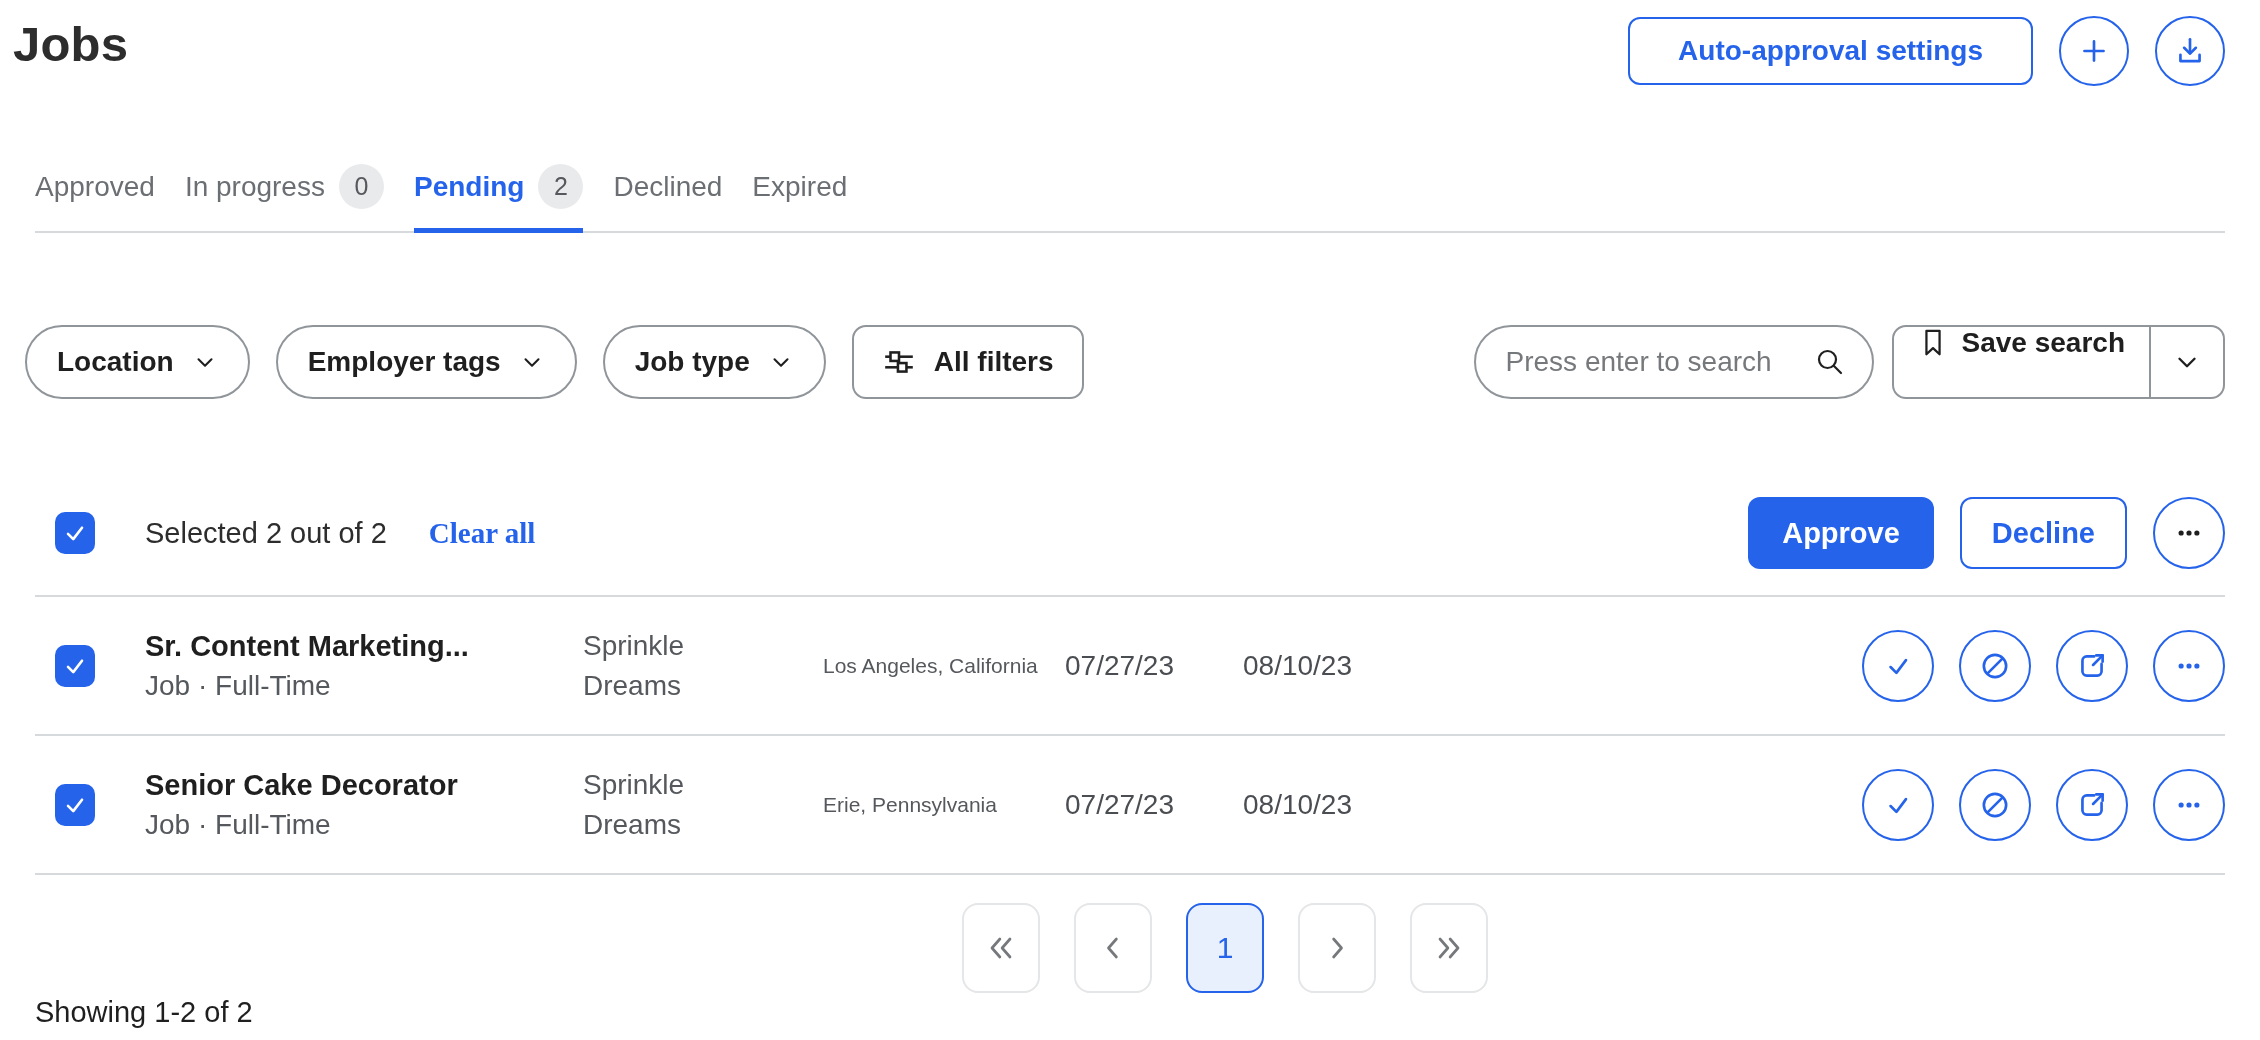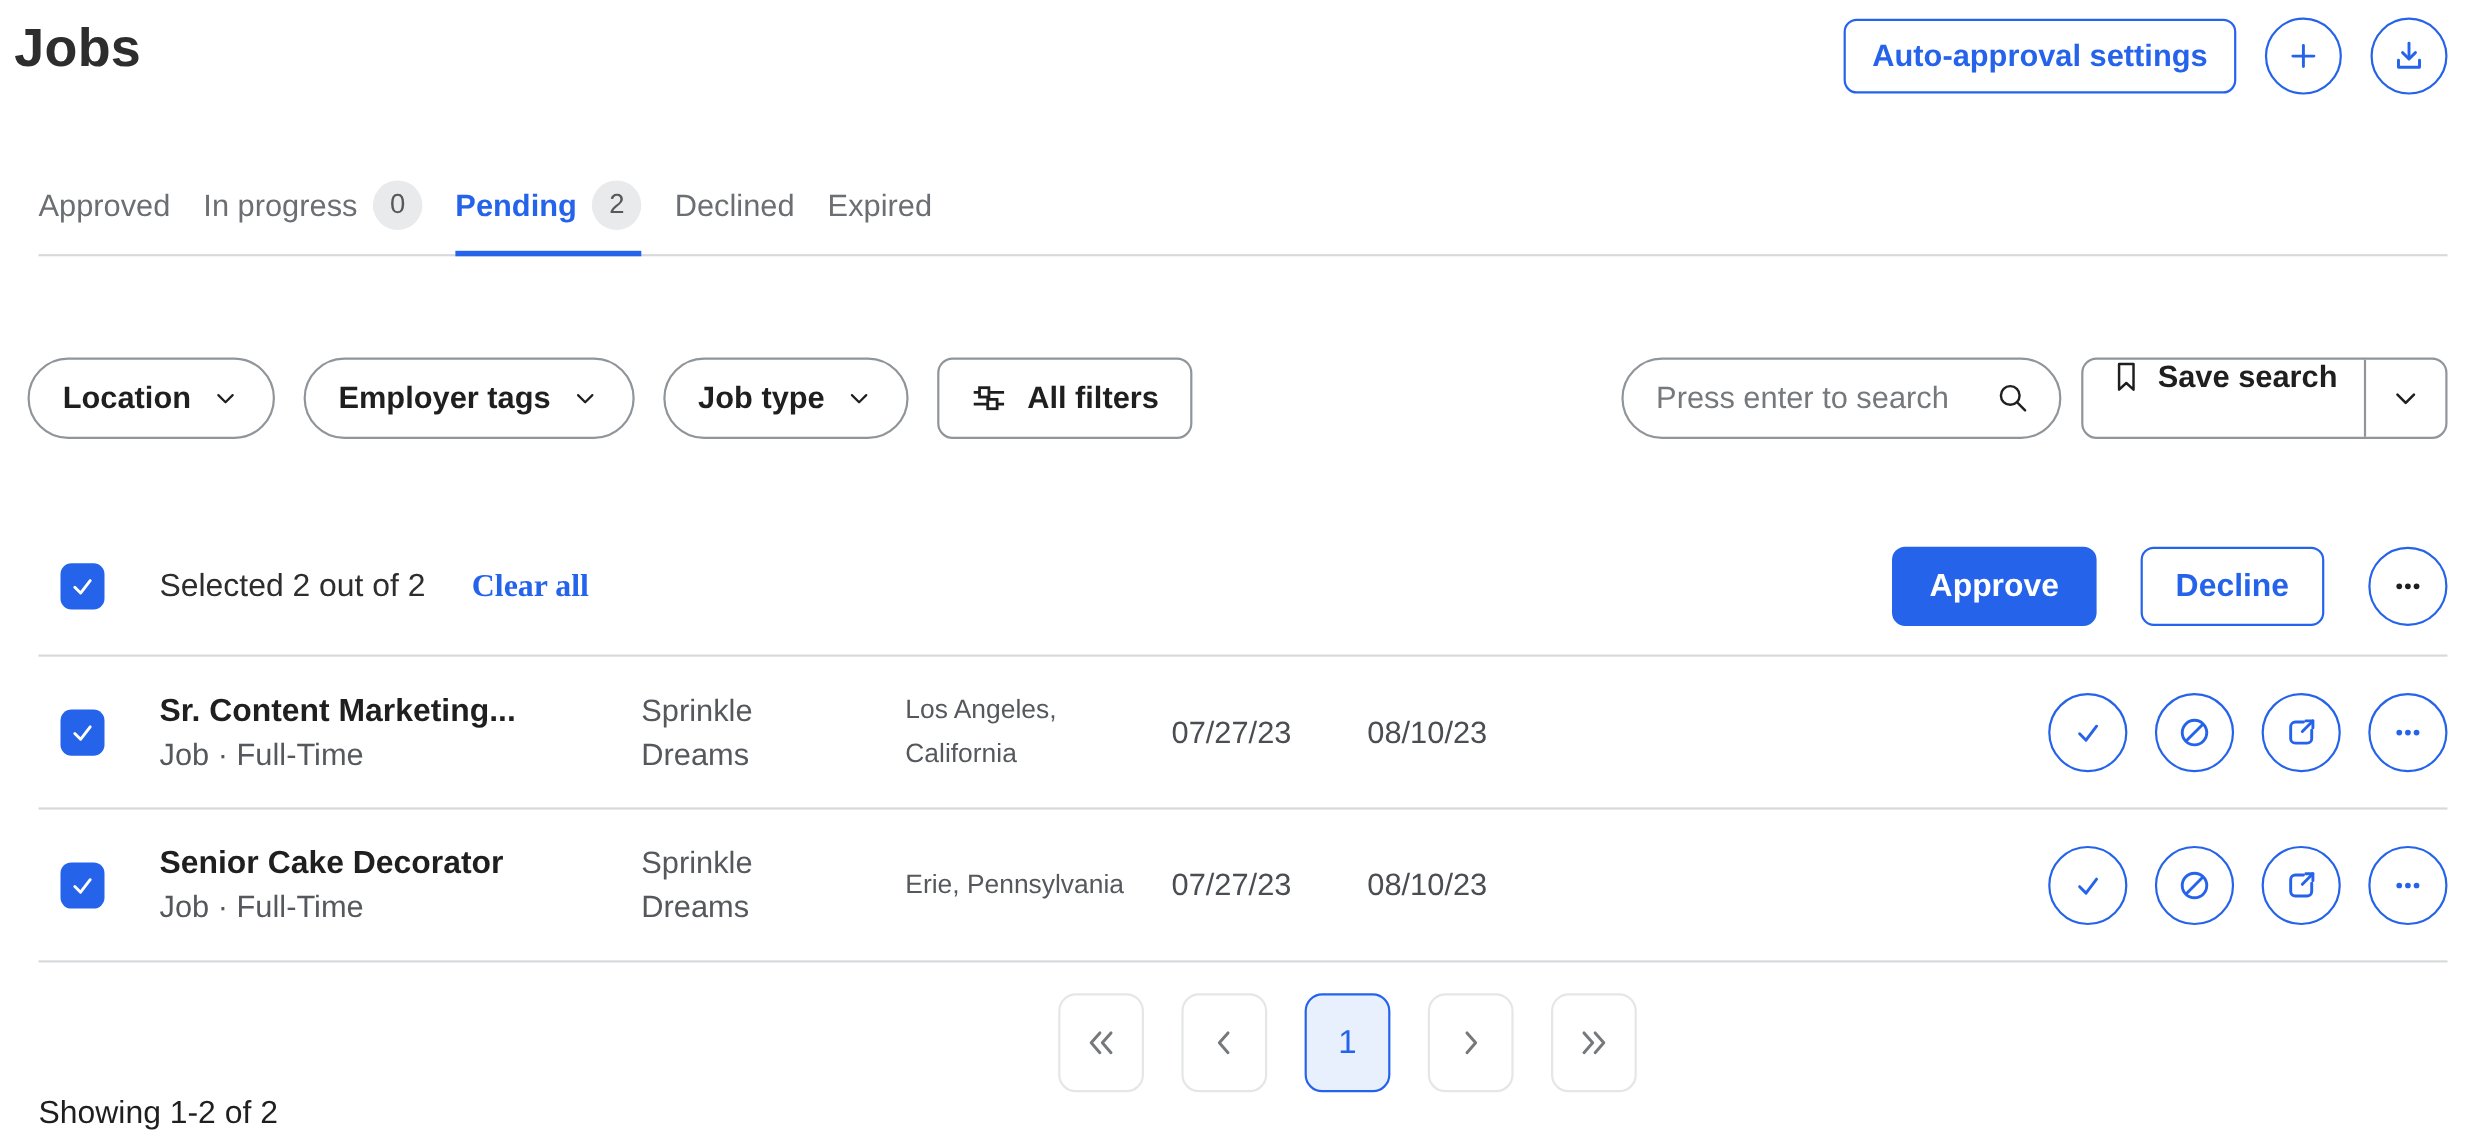--- a/index.html
+++ b/index.html
@@ -5,21 +5,21 @@
   * { box-sizing: border-box; margin: 0; padding: 0; }
   html, body { width: 2260px; height: 1040px; overflow: hidden; background: #fff; }
   body { font-family: "Liberation Sans", sans-serif; color: #2d2d2d; }
   .page { width: 2260px; height: 970px; padding: 0 35px; position: relative; }
 
   
   .topbar { display: flex; justify-content: space-between; align-items: flex-start; padding-top: 16px; height: 100px; }
   .page-title { font-size: 49px; font-weight: 600; color: #2d2d2d; letter-spacing: 0.2px; margin-left: -22px; padding-left: 0; }
   .topbar-actions { display: flex; align-items: center; gap: 26px; }
   .btn-outline-lg {
-    height: 68px; padding: 0 24px; border: 2px solid #2563eb; border-radius: 12px;
+    height: 68px; padding: 0 48px; border: 2px solid #2563eb; border-radius: 12px;
     background: #fff; color: #2563eb; font-size: 28px; font-weight: 600;
     font-family: inherit; cursor: pointer; display: flex; align-items: center;
   }
   .icon-circle {
     width: 70px; height: 70px; border-radius: 50%; border: 2px solid #2563eb; background: #fff;
     display: flex; align-items: center; justify-content: center; cursor: pointer;
   }
   .icon-circle svg { stroke: #2563eb; }
 
   
@@ -55,39 +55,39 @@
   .save-divider { width: 2px; background: #90959a; }
   .save-caret { width: 72px; display: flex; align-items: center; justify-content: center; cursor: pointer; }
 
   
   .selection-bar { display: flex; justify-content: space-between; align-items: center; margin-top: 98px; padding-left: 20px; }
   .selection-left { display: flex; align-items: center; }
   .checkbox { width: 40px; height: 42px; border-radius: 10px; background: #2563eb; display: inline-flex;
               align-items: center; justify-content: center; cursor: pointer; flex: none; }
   .selection-summary { font-size: 29px; color: #2d2d2d; margin-left: 50px; }
   .clear-all { font-size: 29px; font-weight: 600; color: #2563eb; margin-left: 42px; cursor: pointer; background: none; border: none; font-family: Liberation Serif, serif; }
-  .selection-right { display: flex; gap: 40px; }
+  .selection-right { display: flex; gap: 26px; }
   .btn-approve { height: 72px; padding: 0 34px; background: #2563eb; color: #fff; border: none; border-radius: 12px;
                  font-size: 29px; font-weight: 700; font-family: inherit; cursor: pointer; }
   .btn-decline { height: 72px; padding: 0 30px; background: #fff; color: #2563eb; border: 2px solid #2563eb; border-radius: 12px;
                  font-size: 29px; font-weight: 700; font-family: inherit; cursor: pointer; }
   .circle-btn { width: 72px; height: 72px; border-radius: 50%; border: 2.5px solid #2563eb; background: #fff;
                 display: flex; align-items: center; justify-content: center; cursor: pointer; flex: none; }
 
   
   .rows { margin-top: 26px; border-top: 2px solid #d7dadc; }
   .job-row { display: flex; align-items: center; height: 139px; border-bottom: 2px solid #d7dadc; padding-left: 20px; }
   .cell-check { width: 90px; flex: none; }
   .cell-title { width: 438px; flex: none; }
   .job-title { font-size: 29px; font-weight: 700; color: #1f1f1f; line-height: 40px; }
   .job-subtitle { font-size: 28px; color: #55585c; line-height: 40px; }
   .cell-company { width: 240px; flex: none; font-size: 28px; color: #55585c; line-height: 40px; }
   .cell-company span, .cell-location span { display: inline-block; }
   .cell-company span { max-width: 180px; }
-  .cell-location { width: 242px; flex: none; font-size: 24px; color: #55585c; line-height: 40px; }
+  .cell-location { width: 242px; flex: none; font-size: 21px; color: #55585c; line-height: 40px; }
   .cell-location span { max-width: 225px; }
   .cell-date { width: 178px; flex: none; font-size: 28px; color: #4a4d51; }
   .cell-actions { margin-left: auto; display: flex; align-items: center; gap: 25px; }
 
   
   .footer { position: relative; height: 130px; margin-top: 28px; }
   .pagination { position: absolute; left: 50%; top: 0; transform: translateX(calc(-50% + 95px));
                 display: flex; align-items: center; gap: 34px; }
   .page-btn { width: 78px; height: 90px; border-radius: 16px; border: 2px solid #e4e6e8; background: #fff;
               display: flex; align-items: center; justify-content: center; cursor: pointer;

